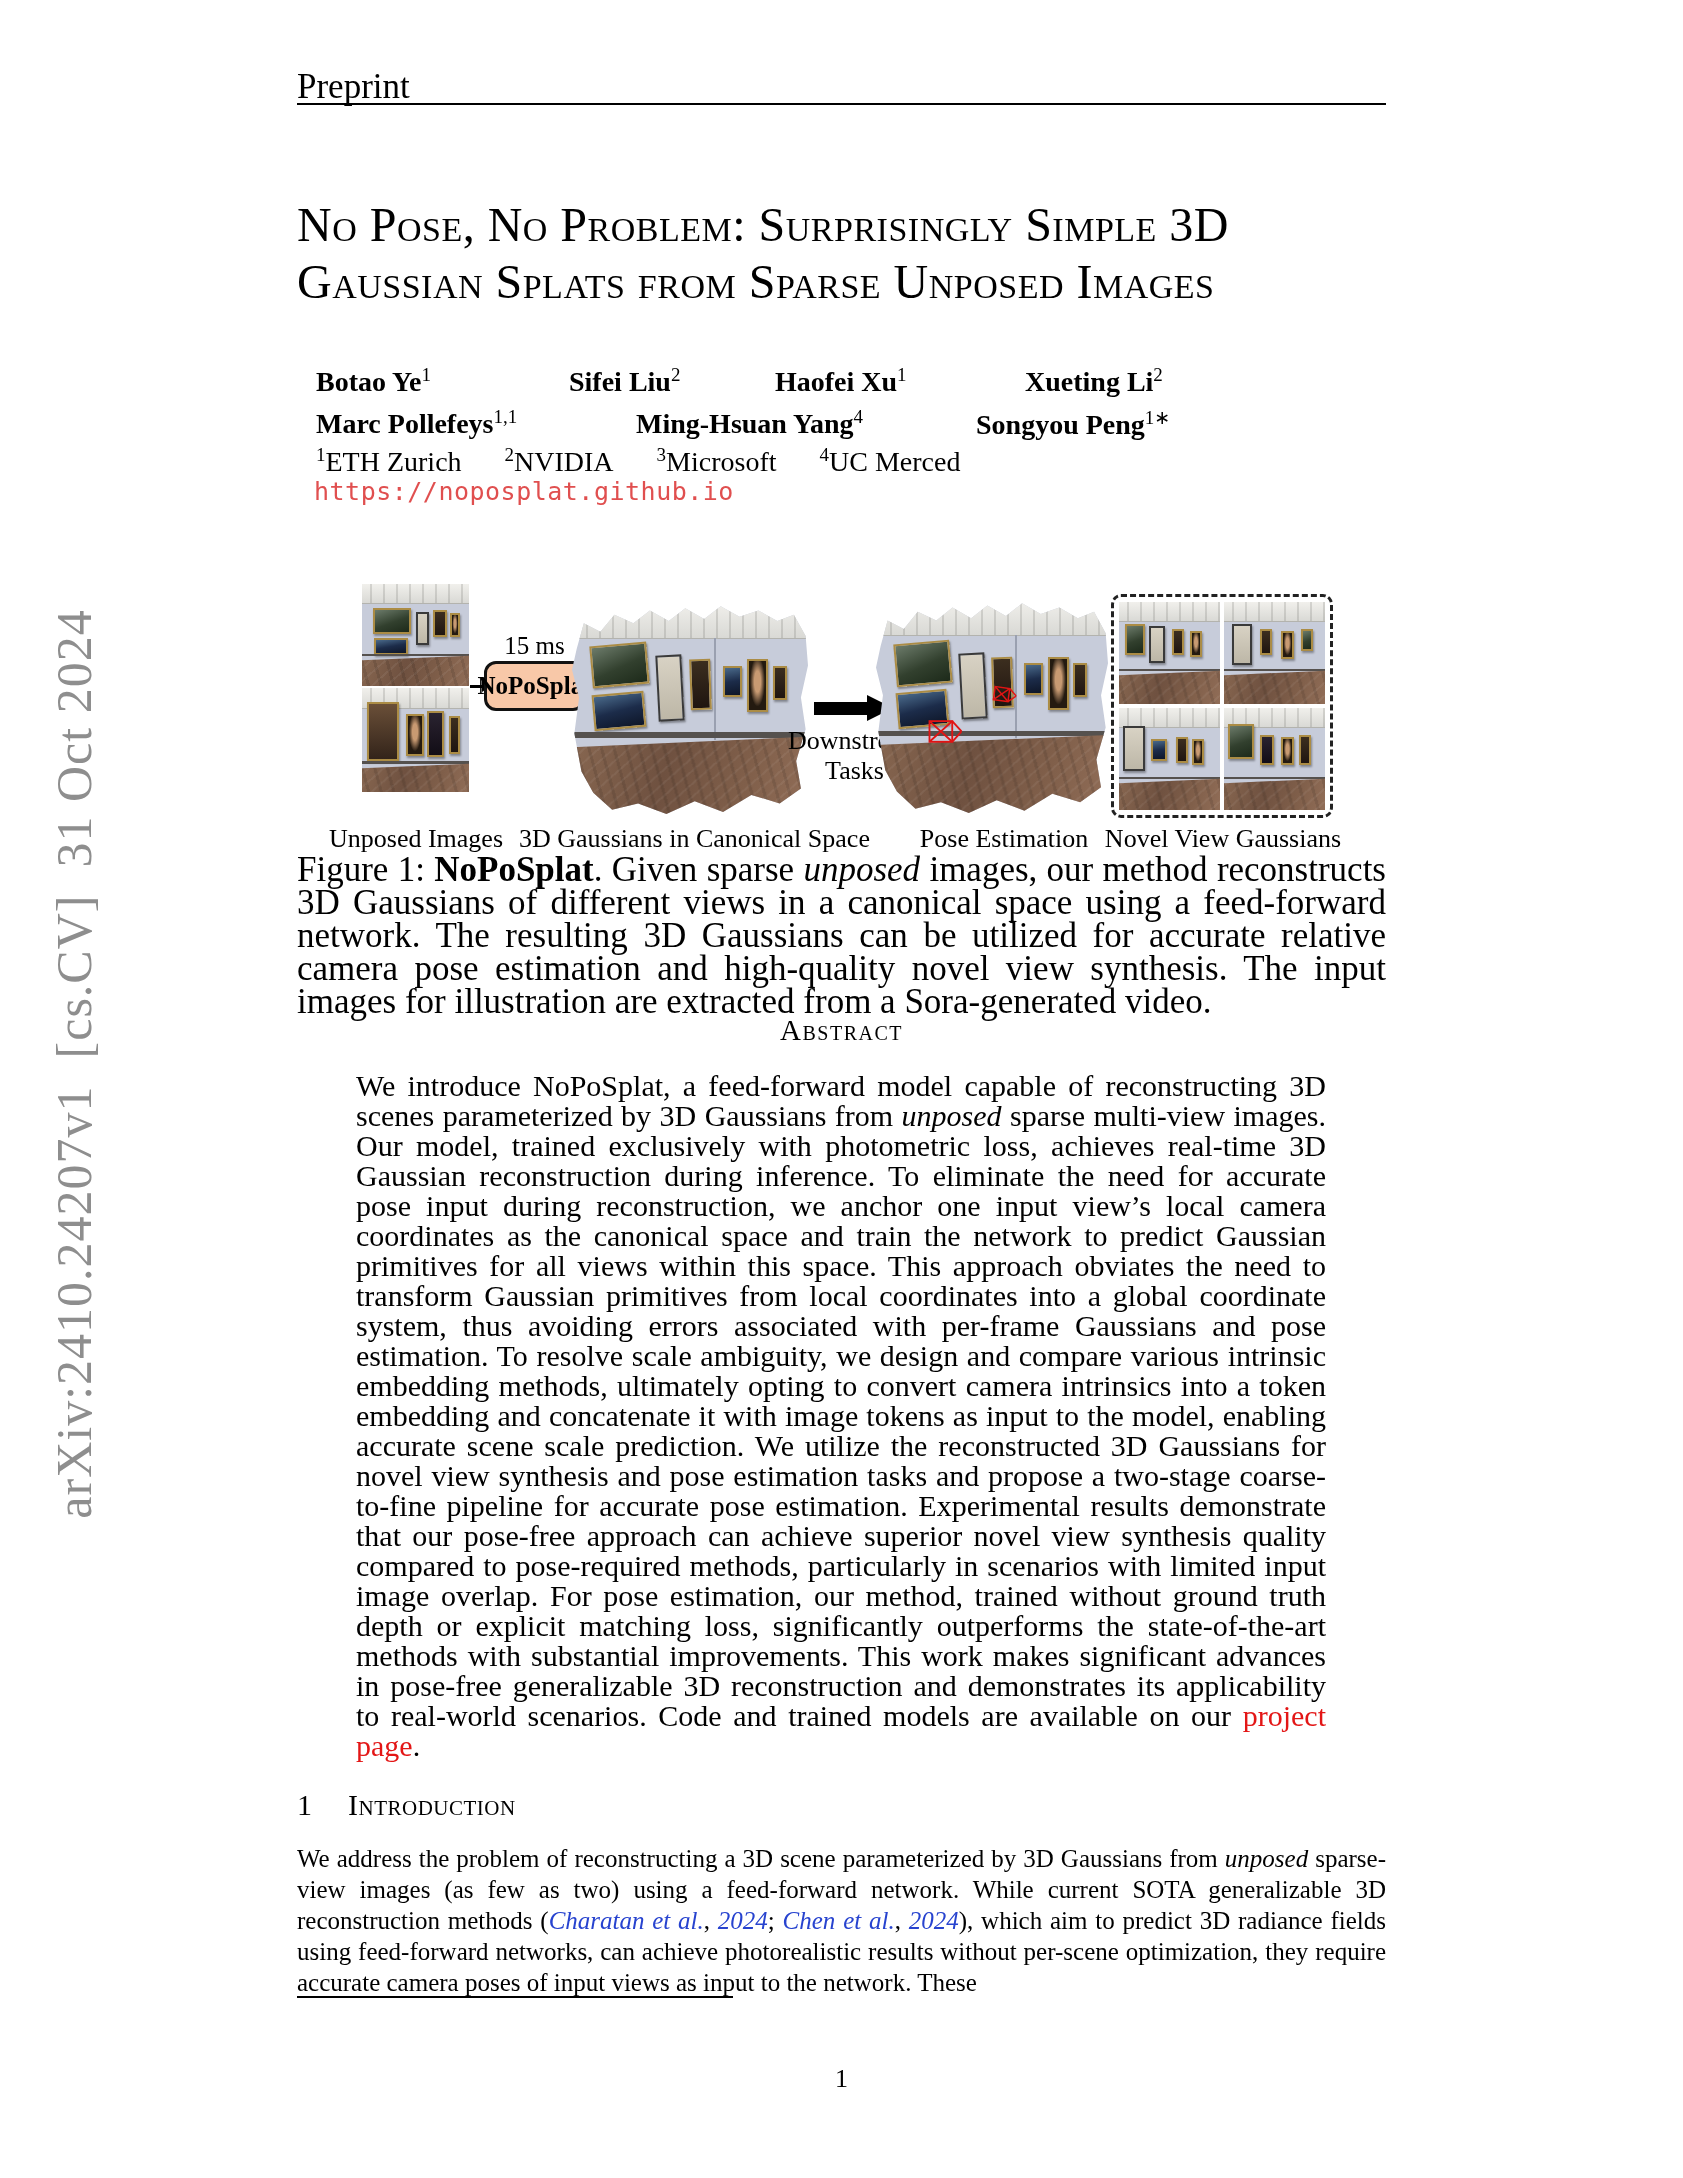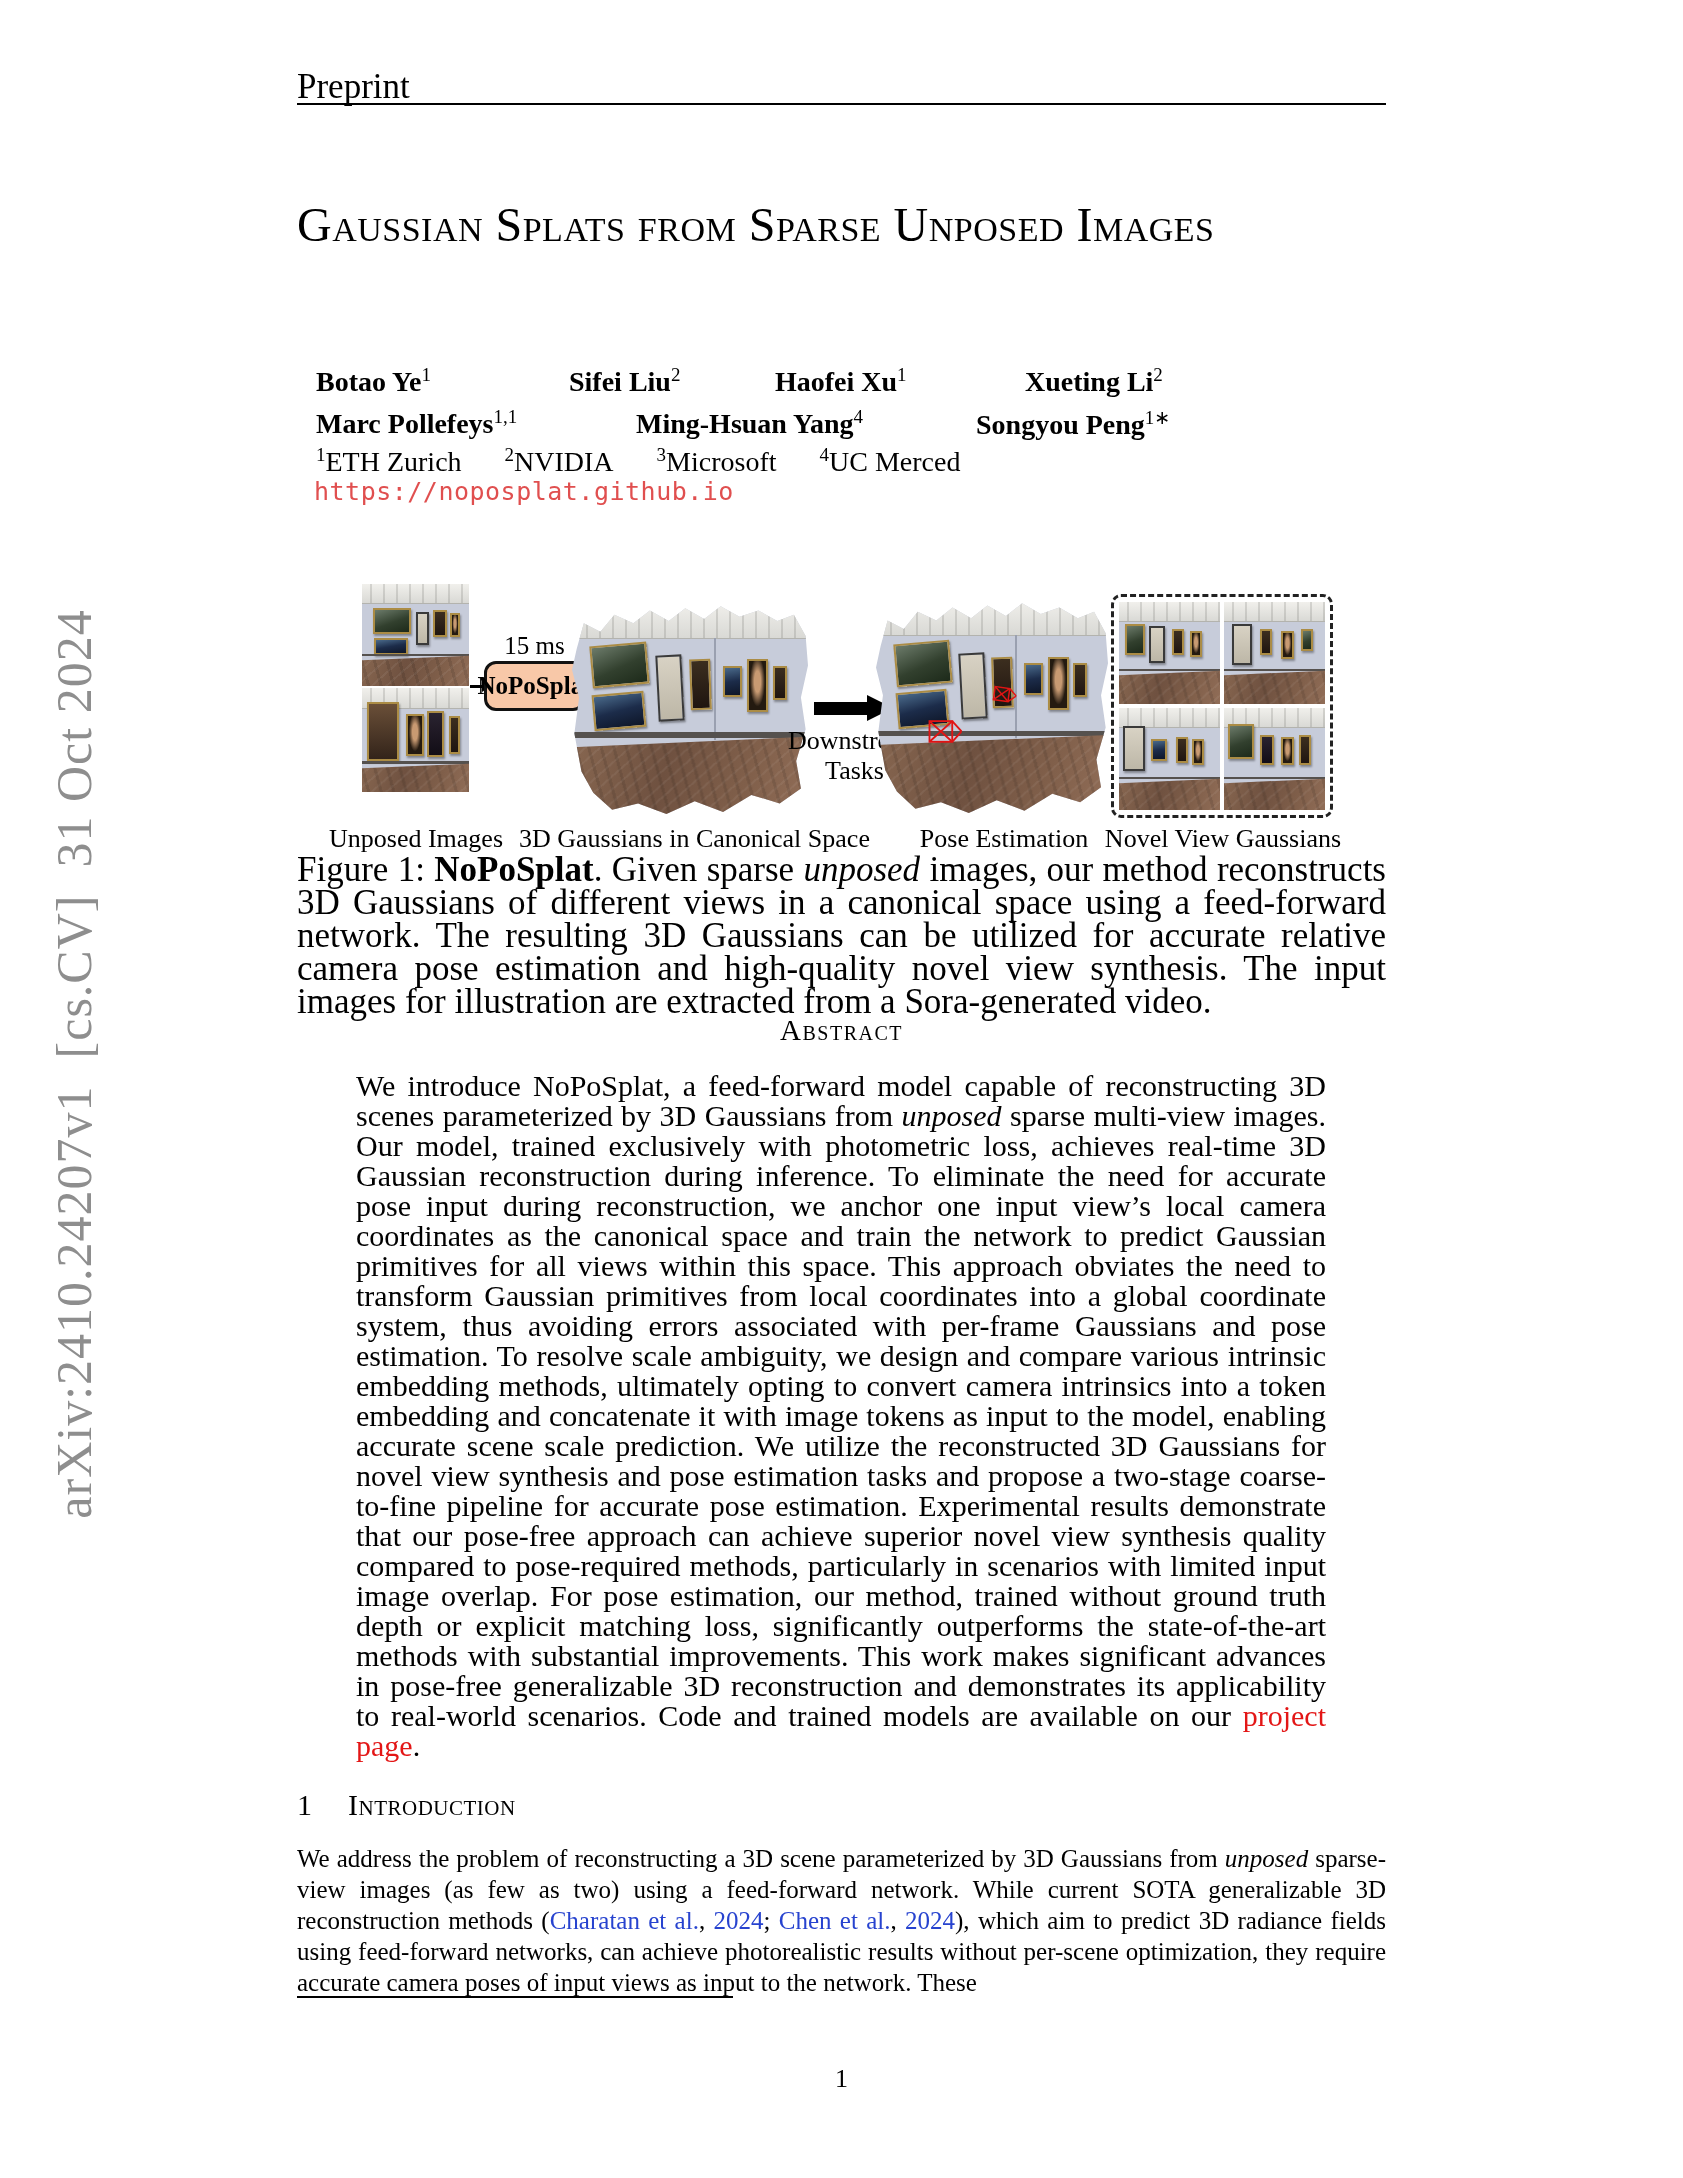--- a/index.html
+++ b/index.html
@@ -78,33 +78,34 @@
   .sec-head .sec-title{font-variant:small-caps;margin-left:36px;letter-spacing:0.5px;}
   .intro-body{position:absolute;left:297px;top:1843px;width:1089px;font-size:25px;line-height:31px;text-align:justify;}
   .foot-rule{position:absolute;left:297px;top:1996px;width:436px;height:2px;background:#000;}
   .footnote{position:absolute;left:297px;top:2006px;width:1089px;font-size:23px;text-indent:16px;}
   .footnote sup{font-size:15px;}
   .pageno{position:absolute;left:297px;top:2064px;width:1089px;text-align:center;font-size:26px;}
 
   .seg-b{font-weight:bold;}
   .seg-i{font-style:italic;}
   .seg-red{color:var(--proj-red,#e31616);}
-  .seg-blue{color:var(--cite-blue,#2743cf);}
+  .seg-blue{color:var(--cite-blue,#2743cf);font-style:italic;}
 </style>
 </head>
 <body>
 
 <div id="page">
 
   <div class="arxiv-strip">arXiv:2410.24207v1  [cs.CV]  31 Oct 2024</div>
 
   <div class="preprint">Preprint</div>
   <div class="head-rule"></div>
 
   <div class="title">
+    <div>No Pose, No Problem: Surprisingly Simple 3D</div>
     <div>Gaussian Splats from Sparse Unposed Images</div>
   </div>
 
   <span class="author" style="left:316px;top:364px"><span>Botao Ye</span><sup>1</sup></span>
   <span class="author" style="left:569px;top:364px"><span>Sifei Liu</span><sup>2</sup></span>
   <span class="author" style="left:775px;top:364px"><span>Haofei Xu</span><sup>1</sup></span>
   <span class="author" style="left:1025px;top:364px"><span>Xueting Li</span><sup>2</sup></span>
 
   <span class="author" style="left:316px;top:406px"><span>Marc Pollefeys</span><sup>1,1</sup></span>
   <span class="author" style="left:636px;top:406px"><span>Ming-Hsuan Yang</span><sup>4</sup></span>

